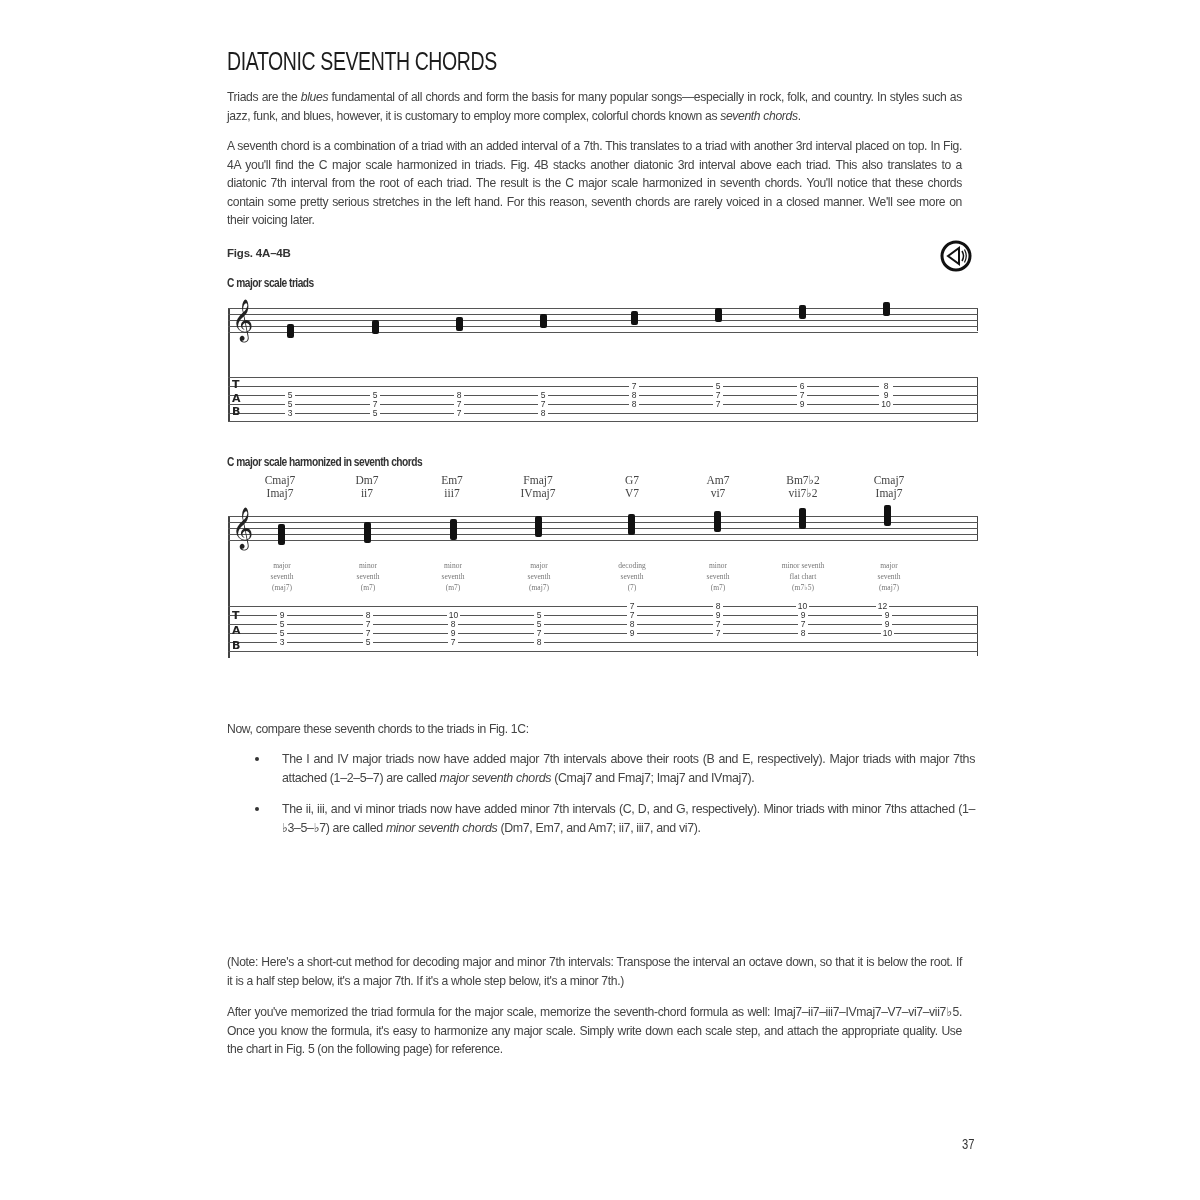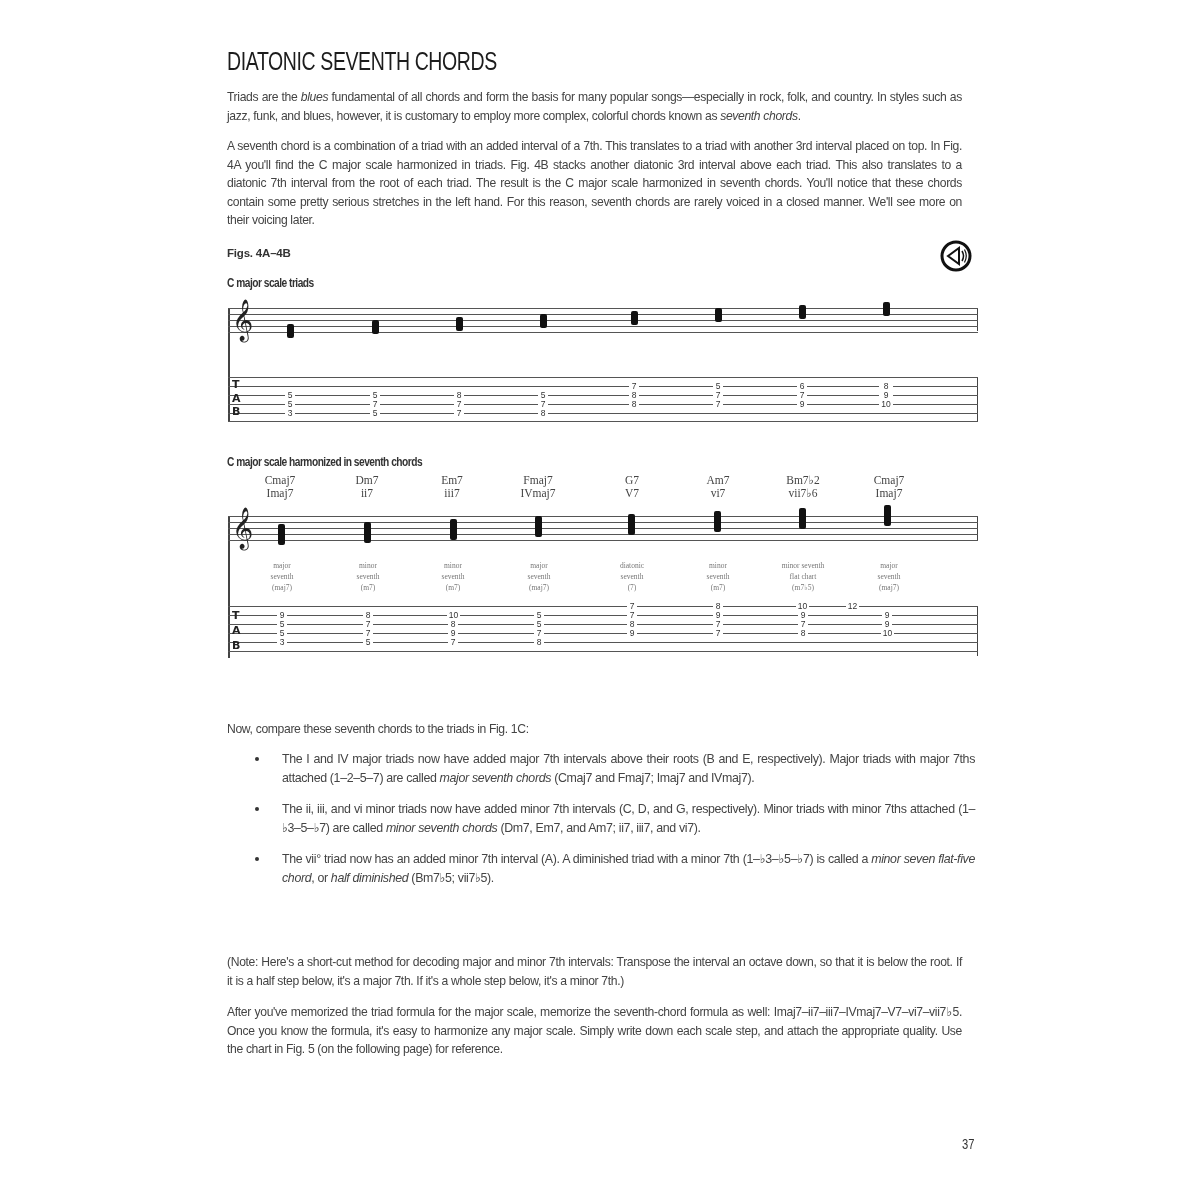--- a/index.html
+++ b/index.html
@@ -164,21 +164,21 @@
     <div class="chord-name" style="left:592px;top:474px;">
         <div>G7</div>
         <div>V7</div>
       </div>
     <div class="chord-name" style="left:678px;top:474px;">
         <div>Am7</div>
         <div>vi7</div>
       </div>
     <div class="chord-name" style="left:763px;top:474px;">
         <div>Bm7♭2</div>
-        <div>vii7♭6</div>
+        <div>vii7♭2</div>
       </div>
     <div class="chord-name" style="left:849px;top:474px;">
         <div>Cmaj7</div>
         <div>Imaj7</div>
       </div>
   </div>
 
   <div class="system" id="sys2" style="top:510px;height:150px;">
     <div class="left-bar" style="top:6px;height:142px;"></div>
     <div class="right-bar" style="top:6px;height:25px;"></div>
@@ -226,21 +226,21 @@
         <div>minor</div>
         <div>seventh</div>
         <div>(m7)</div>
       </div>
     <div class="quality" style="left:266px;top:50px;">
         <div>major</div>
         <div>seventh</div>
         <div>(maj7)</div>
       </div>
     <div class="quality" style="left:359px;top:50px;">
-        <div>diatonic</div>
+        <div>decoding</div>
         <div>seventh</div>
         <div>(7)</div>
       </div>
     <div class="quality" style="left:445px;top:50px;">
         <div>minor</div>
         <div>seventh</div>
         <div>(m7)</div>
       </div>
     <div class="quality" style="left:530px;top:50px;">
         <div>minor seventh</div>
@@ -289,42 +289,38 @@
       <div class="fret" style="left:485px;top:110px;">7</div>
       <div class="fret" style="left:485px;top:119px;">7</div>
     </div>
     <div>
       <div class="fret" style="left:568px;top:92px;width:13px;">10</div>
       <div class="fret" style="left:570px;top:101px;">9</div>
       <div class="fret" style="left:570px;top:110px;">7</div>
       <div class="fret" style="left:570px;top:119px;">8</div>
     </div>
     <div>
-      <div class="fret" style="left:618px;top:92px;width:13px;">12</div>
+      <div class="fret" style="left:648px;top:92px;width:13px;">12</div>
       <div class="fret" style="left:654px;top:101px;">9</div>
       <div class="fret" style="left:654px;top:110px;">9</div>
       <div class="fret" style="left:653px;top:119px;width:13px;">10</div>
     </div>
   </div>
 
   <div class="para" style="top:720px;">Now, compare these seventh chords to the triads in Fig. 1C:</div>
 
   <ul class="bullets" style="top:750px;">
     <li>
       <span class="dot"></span>
       <span>The I and IV major triads now have added major 7th intervals above their roots (B and E, respectively). Major triads with major 7ths attached (1–2–5–7) are called </span><i>major seventh chords</i><span> (Cmaj7 and Fmaj7; Imaj7 and IVmaj7).</span>
     </li>
     <li>
       <span class="dot"></span>
       <span>The ii, iii, and vi minor triads now have added minor 7th intervals (C, D, and G, respectively). Minor triads with minor 7ths attached (1–♭3–5–♭7) are called </span><i>minor seventh chords</i><span> (Dm7, Em7, and Am7; ii7, iii7, and vi7).</span>
     </li>
-    <li>
-      <span class="dot"></span>
-      <span>The vii° triad now has an added minor 7th interval (A). A diminished triad with a minor 7th (1–♭3–♭5–♭7) is called a </span><i>minor seven flat-five chord</i><span>, or </span><i>half diminished</i><span> (Bm7♭5; vii7♭5).</span>
-    </li>
   </ul>
 
   <div class="para" style="top:953px;">(Note: Here's a short-cut method for decoding major and minor 7th intervals: Transpose the interval an octave down, so that it is below the root. If it is a half step below, it's a major 7th. If it's a whole step below, it's a minor 7th.)</div>
 
   <div class="para" style="top:1003px;">After you've memorized the triad formula for the major scale, memorize the seventh-chord formula as well: Imaj7–ii7–iii7–IVmaj7–V7–vi7–vii7♭5. Once you know the formula, it's easy to harmonize any major scale. Simply write down each scale step, and attach the appropriate quality. Use the chart in Fig. 5 (on the following page) for reference.</div>
 
   <div class="page-number">37</div>
 </div>
 
 </body></html>

